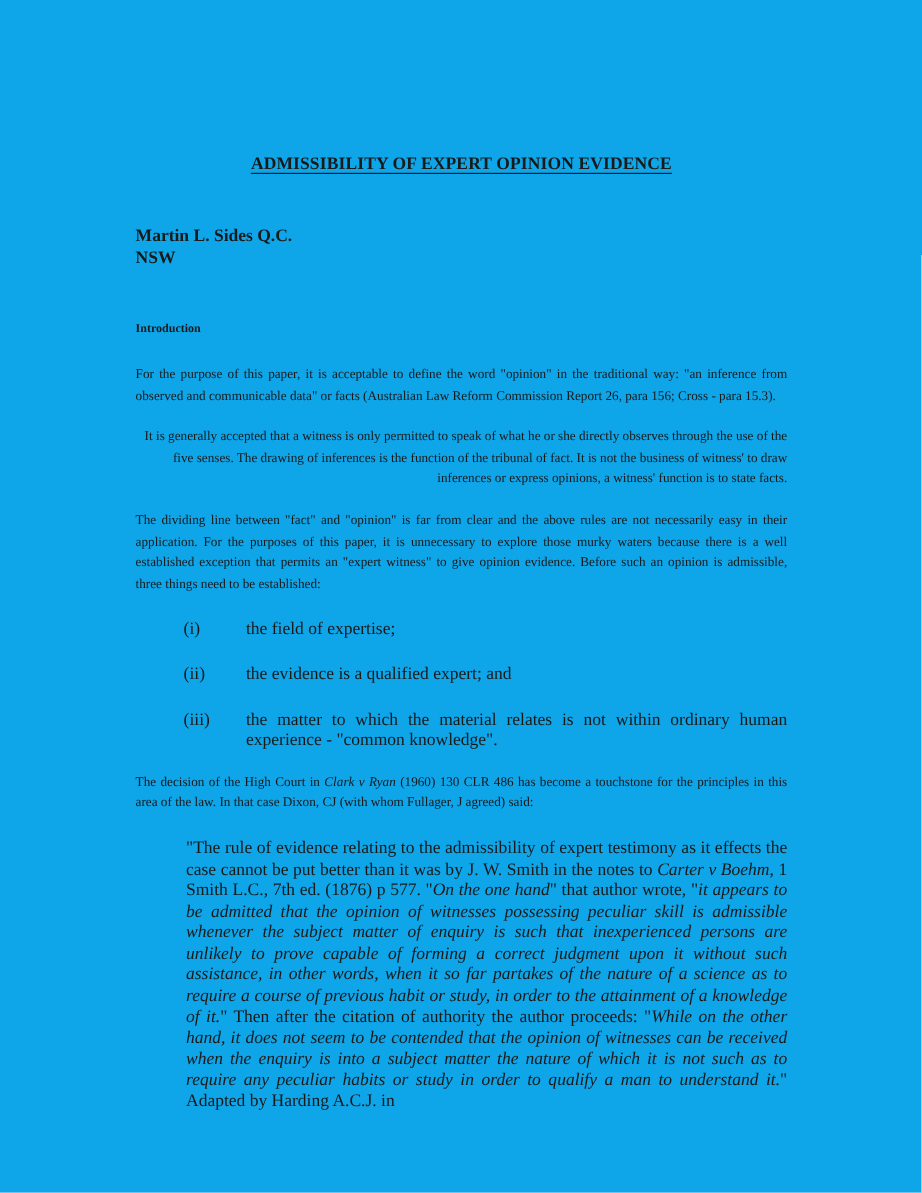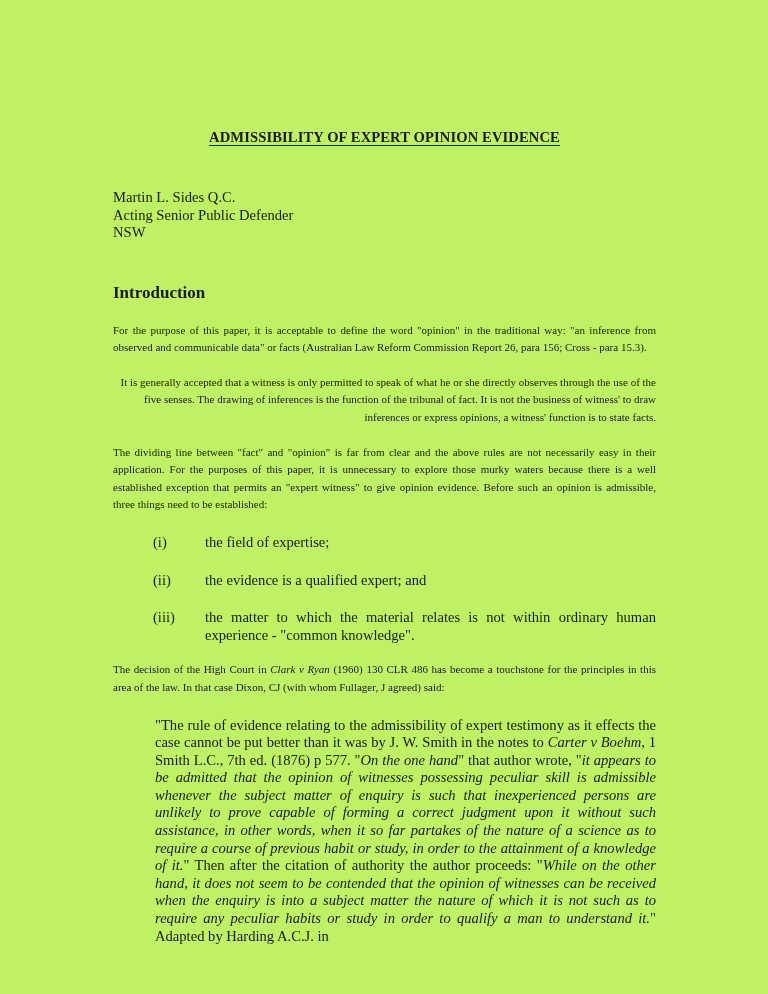--- a/index.html
+++ b/index.html
@@ -14,21 +14,21 @@
     position: relative;
     font-family: "Liberation Serif", "DejaVu Serif", serif;
     color: #1a1a1a;
     -webkit-font-smoothing: antialiased;
   }
   .page {
     position: absolute;
     left: 0; top: 0;
     width: 768px;
     height: 994px;
-    background: #bef264;
+    background: #0ea5e9;
     overflow: hidden;
   }
   .content {
     position: absolute;
     left: 113px;
     top: 128px;
     width: 543px;
   }
   .doc-title {
     text-align: center;
@@ -39,26 +39,27 @@
   }
   .doc-title .tline {
     text-decoration: underline;
     text-underline-offset: 2.5px;
     text-decoration-thickness: 1px;
   }
   .author-block {
     margin-top: 43px;
     font-size: 14.6px;
     line-height: 17.6px;
+    font-weight: bold;
   }
   .author-block div { white-space: pre; }
 
   .section-heading {
     margin-top: 42px;
-    font-size: 17px;
+    font-size: 10px;
     font-weight: bold;
     line-height: 17.6px;
   }
 
   p.body {
     font-size: 11px;
     line-height: 17.6px;
     margin: 17px 0 0 0;
     text-align: justify;
     text-justify: inter-word;
@@ -105,21 +106,20 @@
 </head>
 <body>
 
 <div class="page">
   <div class="content">
 
     <h1 class="doc-title"><span class="tline">ADMISSIBILITY OF EXPERT OPINION EVIDENCE</span></h1>
 
     <div class="author-block">
       <div>Martin L. Sides Q.C.</div>
-      <div>Acting Senior Public Defender</div>
       <div>NSW</div>
     </div>
 
     <div class="section-heading">Introduction</div>
 
     <p class="body first-after-heading">For the purpose of this paper, it is acceptable to define the word "opinion" in the traditional way:   "an inference from observed and communicable data" or facts (Australian Law Reform Commission Report 26, para 156;  Cross - para 15.3).</p>
 
     <p class="body ragged">It is generally accepted that a witness is only permitted to speak of what he or she directly observes through the use of the five senses.  The drawing of inferences is the function of the tribunal of fact.  It is not the business of witness' to draw inferences or express opinions, a witness' function is to state facts.</p>
 
     <p class="body">The dividing line between "fact" and "opinion" is far from clear and the above rules are not necessarily easy in their application.  For the purposes of this paper, it is unnecessary to explore those murky waters because there is a well established exception that permits an "expert witness" to give opinion evidence.  Before such an opinion is admissible, three things need to be established:</p>

